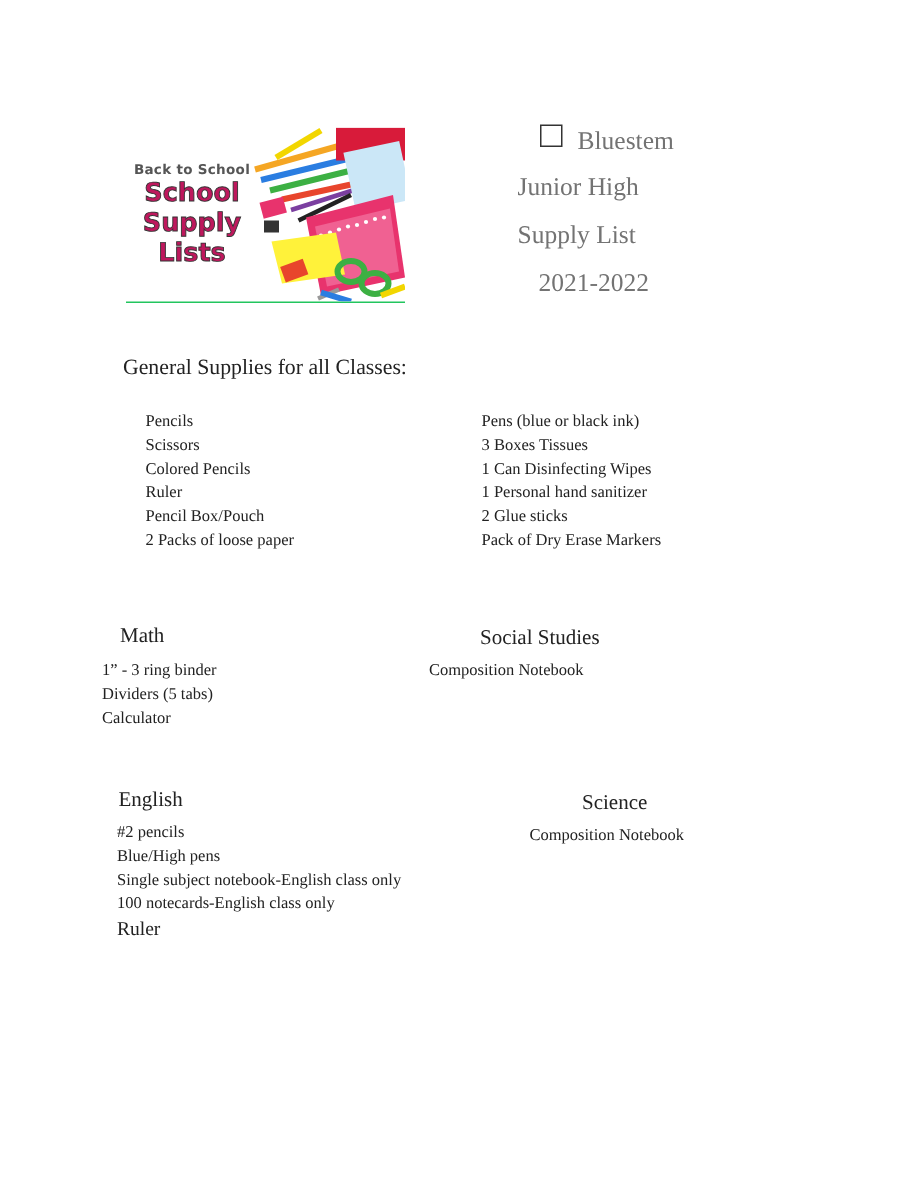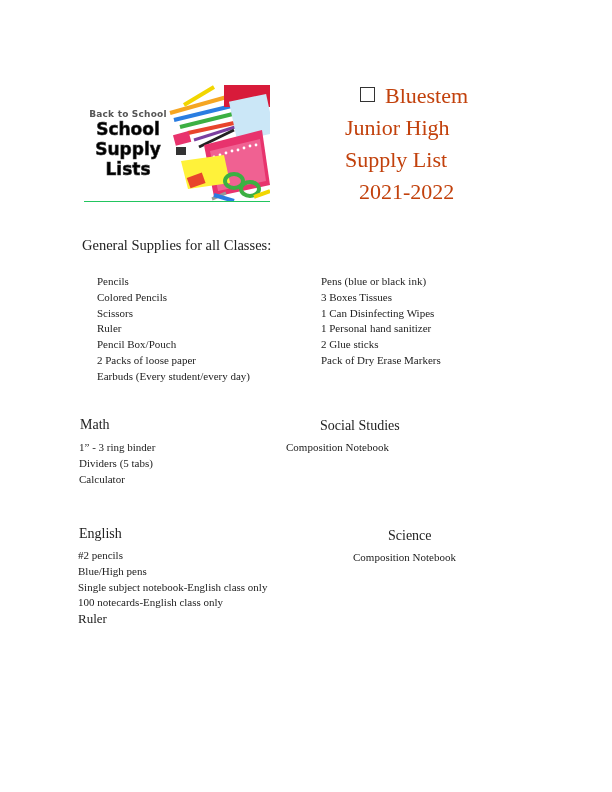--- a/index.html
+++ b/index.html
@@ -5,23 +5,23 @@
   html, body { margin:0; padding:0; background:#ffffff; }
   body { width:612px; height:792px; position:relative; overflow:hidden;
          font-family:"Liberation Serif", "DejaVu Serif", serif; color:#222; }
   .abs { position:absolute; }
   .banner { left:84px; top:85px; width:186px; height:116px; background:#fff; overflow:hidden;
             border-bottom:1px solid #22c55e; }
   .banner-text { position:absolute; left:4px; top:24px; width:80px; text-align:center;
                  font-family:"DejaVu Sans", sans-serif; font-weight:bold; color:#555;
                  text-shadow: 1px 1px 0 #fff, -1px -1px 0 #fff; }
   .banner-text .small { font-size:9px; letter-spacing:0.2px; }
-  .banner-text .big { font-size:17px; line-height:20px; color:#000000;
+  .banner-text .big { font-size:17px; line-height:20px; color:#be185d;
                       -webkit-text-stroke:0.6px #333; }
-  .title-line { font-size:22px; color:#c2410c; white-space:nowrap;padding-left:17px; }
+  .title-line { font-size:17px; color:#737373; white-space:nowrap;padding-left:17px; }
   .checkbox { display:inline-block; width:13px; height:13px; border:1.6px solid #333;
               vertical-align:1px; margin-right:10px; }
   .h-general { font-size:14.5px; font-weight:normal; }
   .h-subject { font-size:14px; font-weight:normal; }
   .list { list-style:none; margin:0; padding:0; font-size:11px; line-height:15.8px; }
   .list li { white-space:nowrap; }
   .ruler { font-size:13px; }
 </style>
 </head>
 <body>
@@ -78,38 +78,37 @@
 <div class="abs title-line" style="left:343px; top:83px;">
   <span class="checkbox"></span><span>Bluestem</span>
 </div>
 <div class="abs title-line" style="left:328px; top:115px;">Junior High</div>
 <div class="abs title-line" style="left:328px; top:147px;">Supply List</div>
 <div class="abs title-line" style="left:342px; top:179px;">2021-2022</div>
 
 <div class="abs h-general" style="left:82px; top:237px;">General Supplies for all Classes:</div>
 <ul class="abs list" style="left:81px; top:274px;margin-left:16px;">
   <li>Pencils</li>
+  <li>Scissors</li>
   <li>Colored Pencils</li>
-  <li>Scissors</li>
   <li>Ruler</li>
   <li>Pencil Box/Pouch</li>
   <li>2 Packs of loose paper</li>
-  <li>Earbuds (Every student/every day)</li>
 </ul>
 <ul class="abs list" style="left:321px; top:274px;">
   <li>Pens (blue or black ink)</li>
   <li>3 Boxes Tissues</li>
   <li>1 Can Disinfecting Wipes</li>
   <li>1 Personal hand sanitizer</li>
   <li>2 Glue sticks</li>
   <li>Pack of Dry Erase Markers</li>
 </ul>
 
 <div class="abs h-subject" style="left:80px; top:417px;">Math</div>
-<ul class="abs list" style="left:79px; top:440px;">
+<ul class="abs list" style="left:68px; top:440px;">
   <li>1” - 3 ring binder</li>
   <li>Dividers (5 tabs)</li>
   <li>Calculator</li>
 </ul>
 
 <div class="abs h-subject" style="left:320px; top:418px;">Social Studies</div>
 <ul class="abs list" style="left:286px; top:440px;">
   <li>Composition Notebook</li>
 </ul>
 

